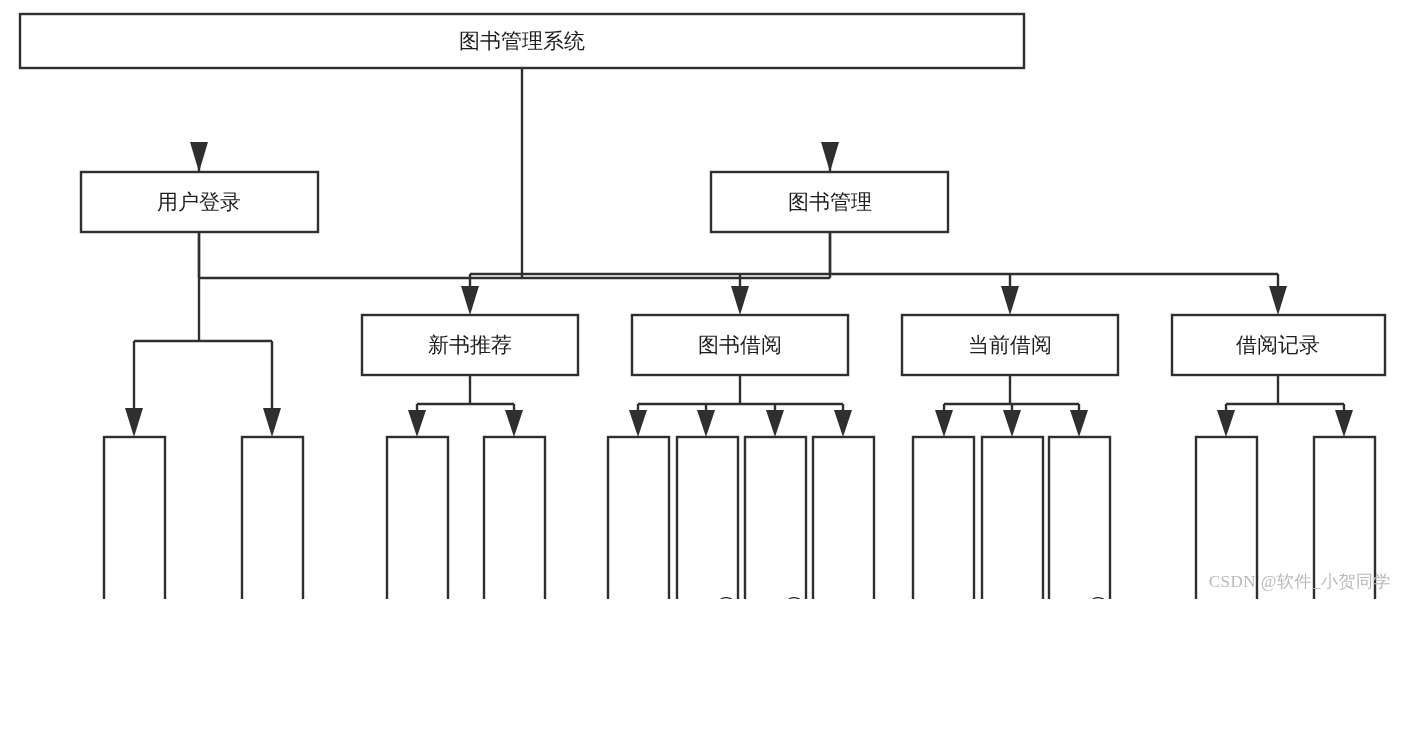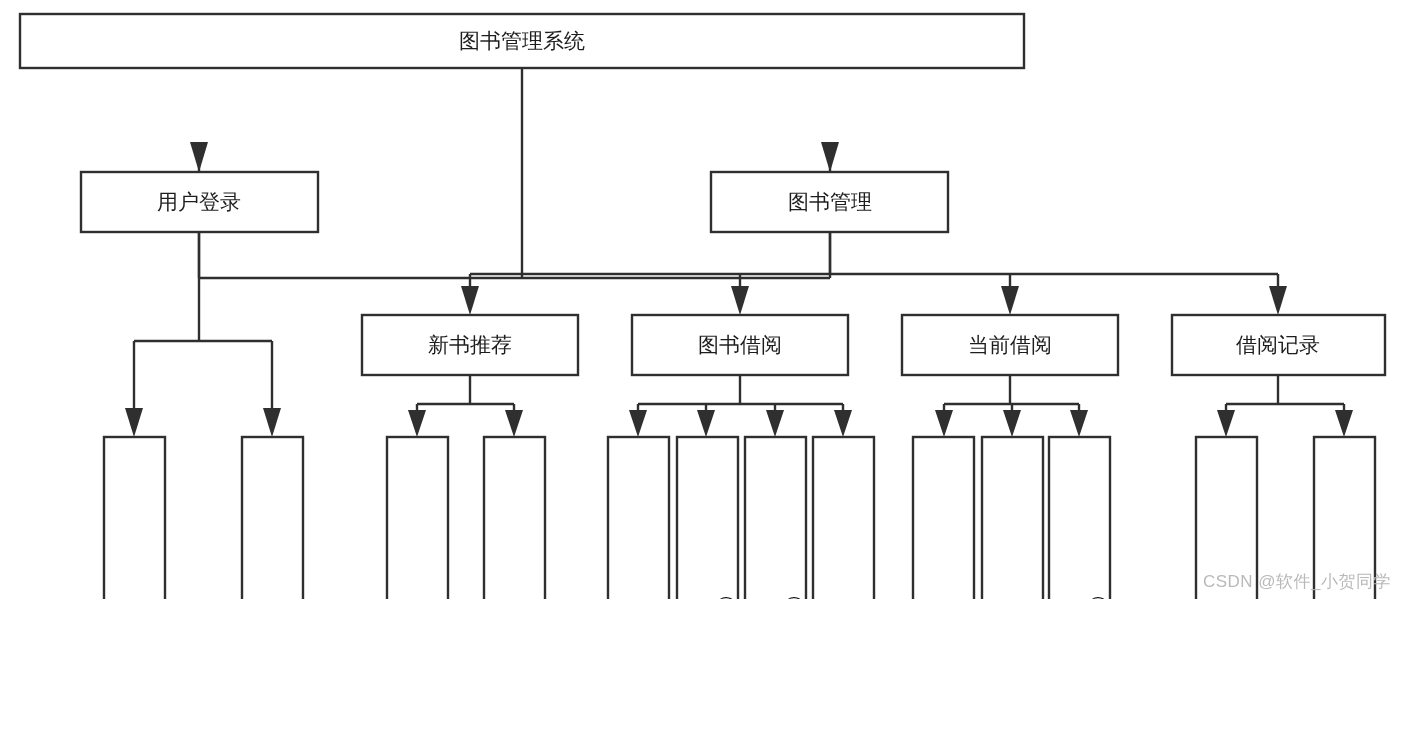--- a/index.html
+++ b/index.html
@@ -60,21 +60,21 @@
     align-items: flex-start;
     justify-content: center;
     text-align: left;
     white-space: pre;
     pointer-events: none;
   }
   .watermark {
     position: absolute;
     right: 14px;
     bottom: 6px;
-    font-family: Liberation Sans, sans-serif;
+    font-family: Liberation Serif, serif;
     font-size: 17px;
     color: #b9b9b9;
     white-space: nowrap;
     letter-spacing: 0.5px;
   }
 </style>
 </head>
 <body>
 
 <div id="diagram-root">

